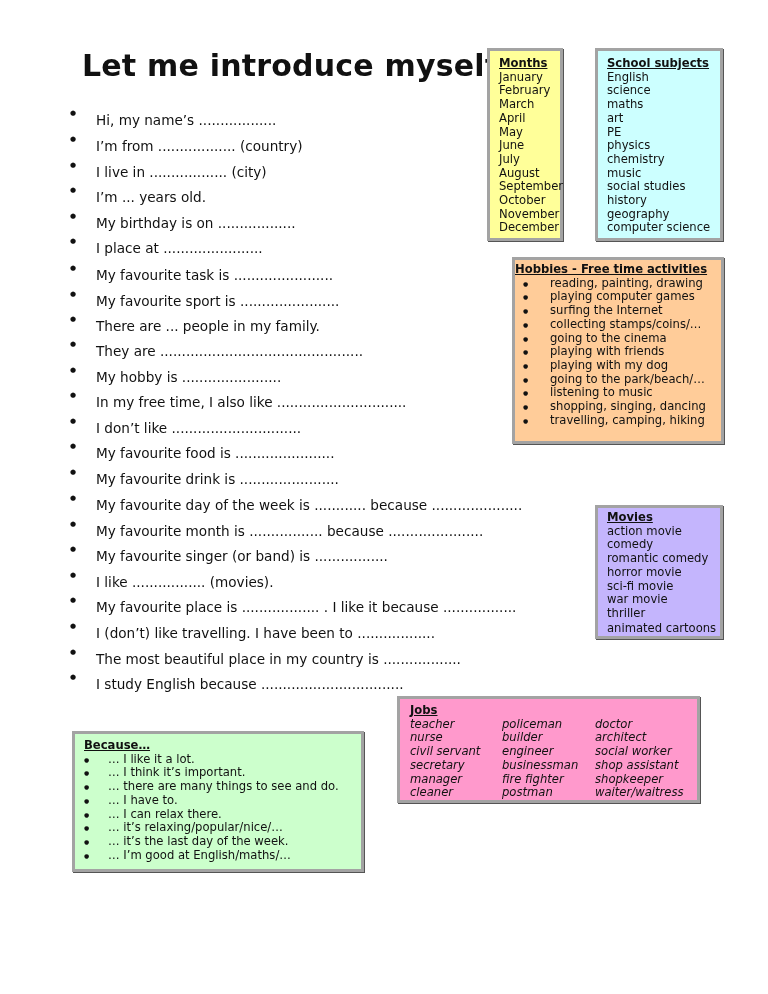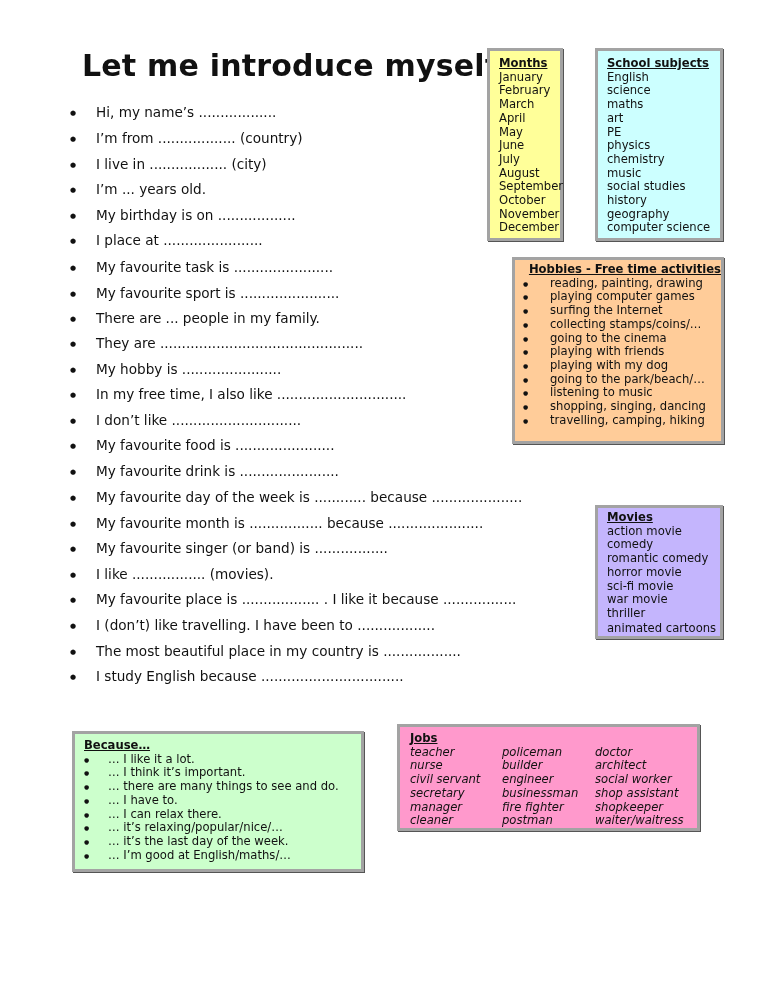--- a/index.html
+++ b/index.html
@@ -3,38 +3,38 @@
 <meta charset="utf-8">
 <style>
   html, body { margin: 0; padding: 0; background: #ffffff; }
   body { width: 768px; height: 994px; position: relative; overflow: hidden;
          font-family: "DejaVu Sans", sans-serif; color: #111; }
   .title { position: absolute; left: 82px; top: 48px; font-size: 30px; font-weight: bold;
            font-family: "DejaVu Sans", sans-serif; letter-spacing: 0.2px; color: #111; }
   .prompts { position: absolute; left: 70px; top: 100px; margin: 0; padding: 0; list-style: none; }
   .prompts li { position: absolute; left: 0; white-space: nowrap; font-size: 13.6px; height: 20px; line-height: 20px; }
   .prompts li .bul { position: absolute; left: 0; top: 0; font-size: 12px; }
-  .prompts li .txt { position: absolute; left: 26px; top: 0; }
+  .prompts li .txt { position: absolute; left: 26px; top: 8px; }
 
   .box { position: absolute; border: 3px solid #a3a3a3; box-shadow: 1px 1px 0 #555;
          font-size: 11.6px; line-height: 13.7px; box-sizing: border-box; }
   .box .hd { font-weight: bold; text-decoration: underline; display: block; }
   .box .row { display: block; white-space: nowrap; }
 
   .months { left: 487px; top: 48px; width: 76px; height: 193px; background: #ffff99; padding: 6px 0 0 9px; }
   .subjects { left: 595px; top: 48px; width: 128px; height: 193px; background: #ccffff; padding: 6px 0 8px 9px; }
   .hobbies { left: 512px; top: 257px; width: 212px; height: 187px; background: #ffcc99; padding: 3px 0 0 8px; }
-  .hobbies .hd { text-align: right; margin-left: -8px; }
+  .hobbies .hd { text-align: left; margin-left: -8px; }
   .hobbies .row { position: relative; padding-left: 27px; }
   .hobbies .row .b, .because .row .b { position: absolute; left: 0; font-size: 10px; }
   .movies { left: 595px; top: 505px; width: 128px; height: 134px; background: #c4b5fd; padding: 3px 0 0 9px; }
   .movies .row.last { margin-top: 1px; }
   .because { left: 72px; top: 731px; width: 292px; height: 141px; background: #ccffcc; padding: 5px 0 0 9px; }
   .because .row { position: relative; padding-left: 24px; }
-  .jobs { left: 397px; top: 724px; width: 303px; height: 107px; background: #ff99cc; padding: 5px 0 0 10px; }
+  .jobs { left: 397px; top: 696px; width: 303px; height: 107px; background: #ff99cc; padding: 5px 0 0 10px; }
   .jobs .grid { display: grid; grid-template-columns: 92px 93px 110px; }
   .jobs .col .row { display: block; font-style: italic; }
 </style>
 </head>
 <body>
 
 <div class="title">Let me introduce myself</div>
 
 <ul class="prompts" id="prompts">
     <li style="top: 2px;">

